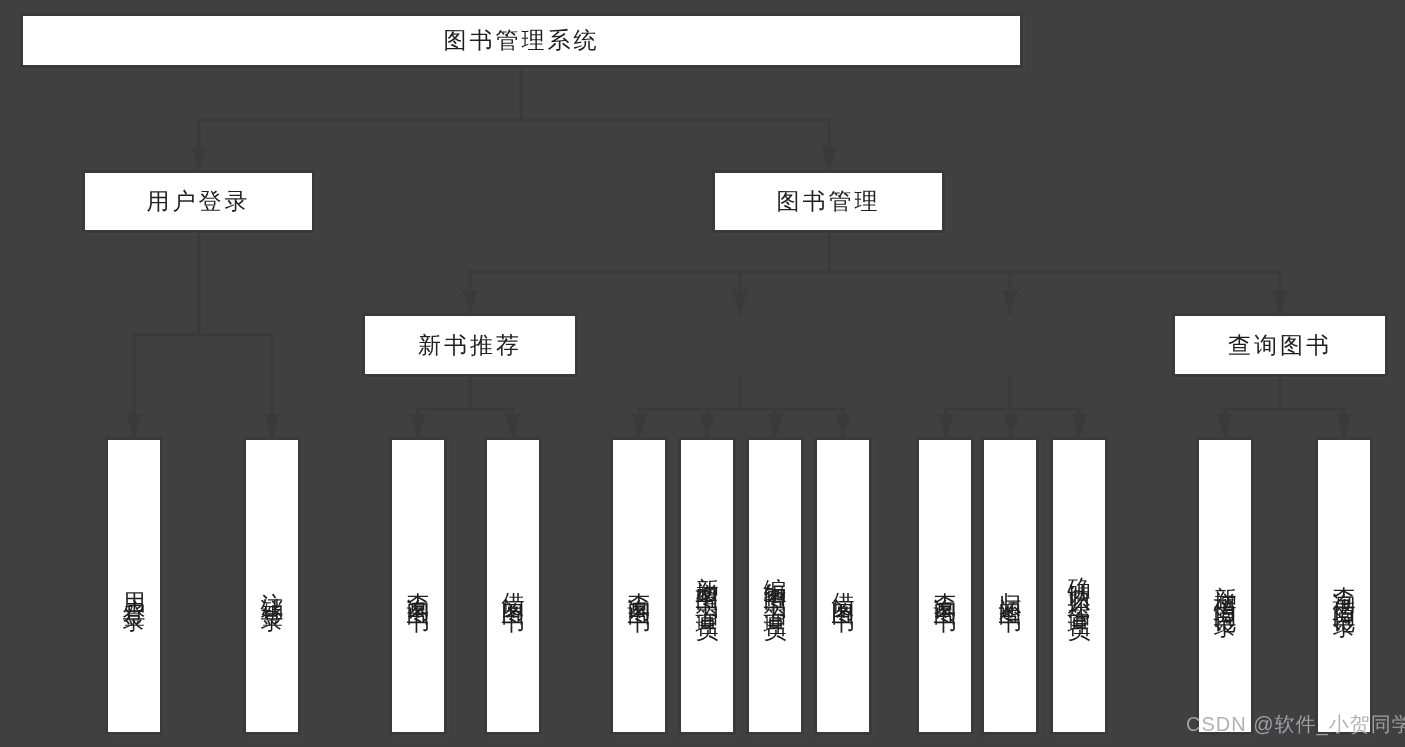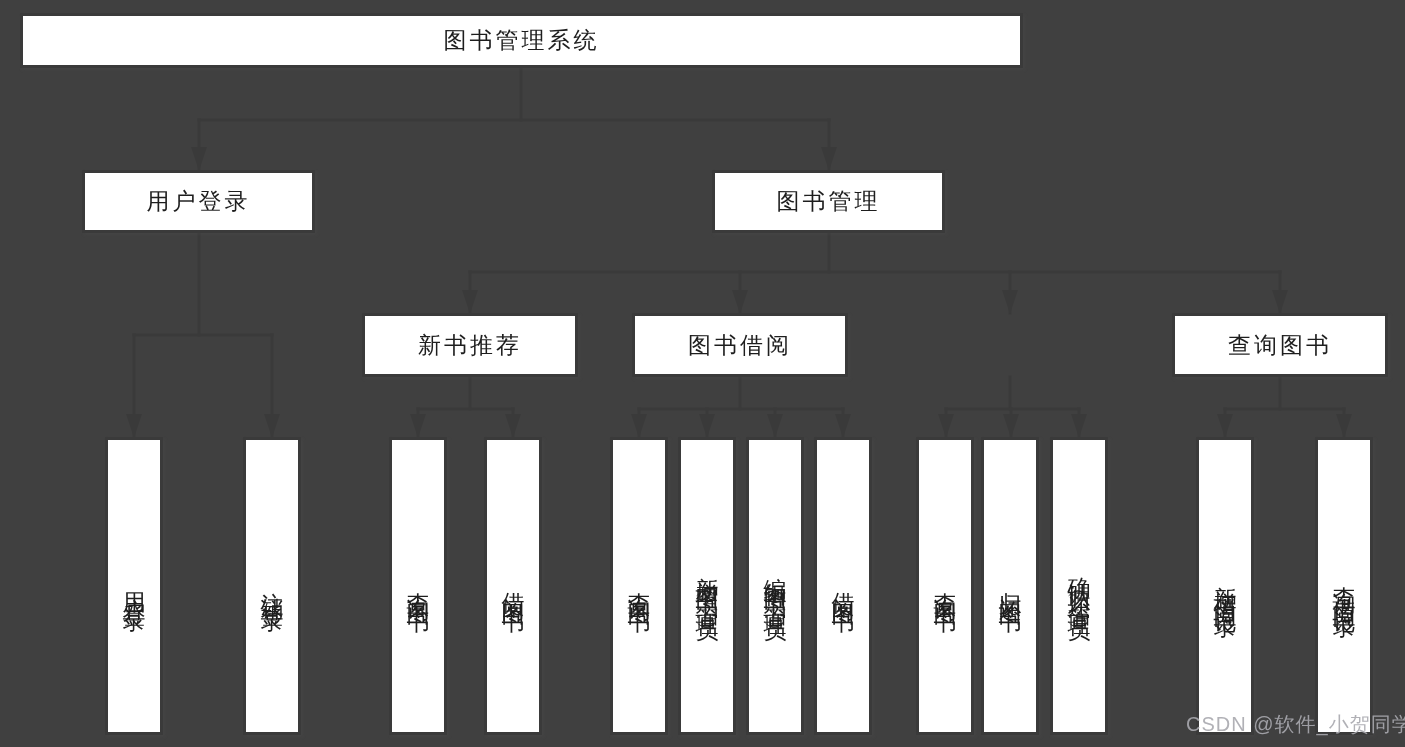--- a/index.html
+++ b/index.html
@@ -119,23 +119,20 @@
   <div class="node h-node lvl2" style="left:82px">
     <span>用户登录</span>
   </div>
   <div class="node h-node lvl2" style="left:712px">
     <span>图书管理</span>
   </div>
 
   <div class="node h-node lvl3" style="left:362px">
     <span>新书推荐</span>
   </div>
-  <div class="node h-node lvl3" style="left:632px">
-    <span>图书借阅</span>
-  </div>
   <div class="node h-node lvl3" style="left:1172px">
     <span>查询图书</span>
   </div>
 
   <div class="node v-node leaf" style="left:105px">
     <span>用户登录</span>
   </div>
   <div class="node v-node leaf" style="left:243px">
     <span>注销登录</span>
   </div>

